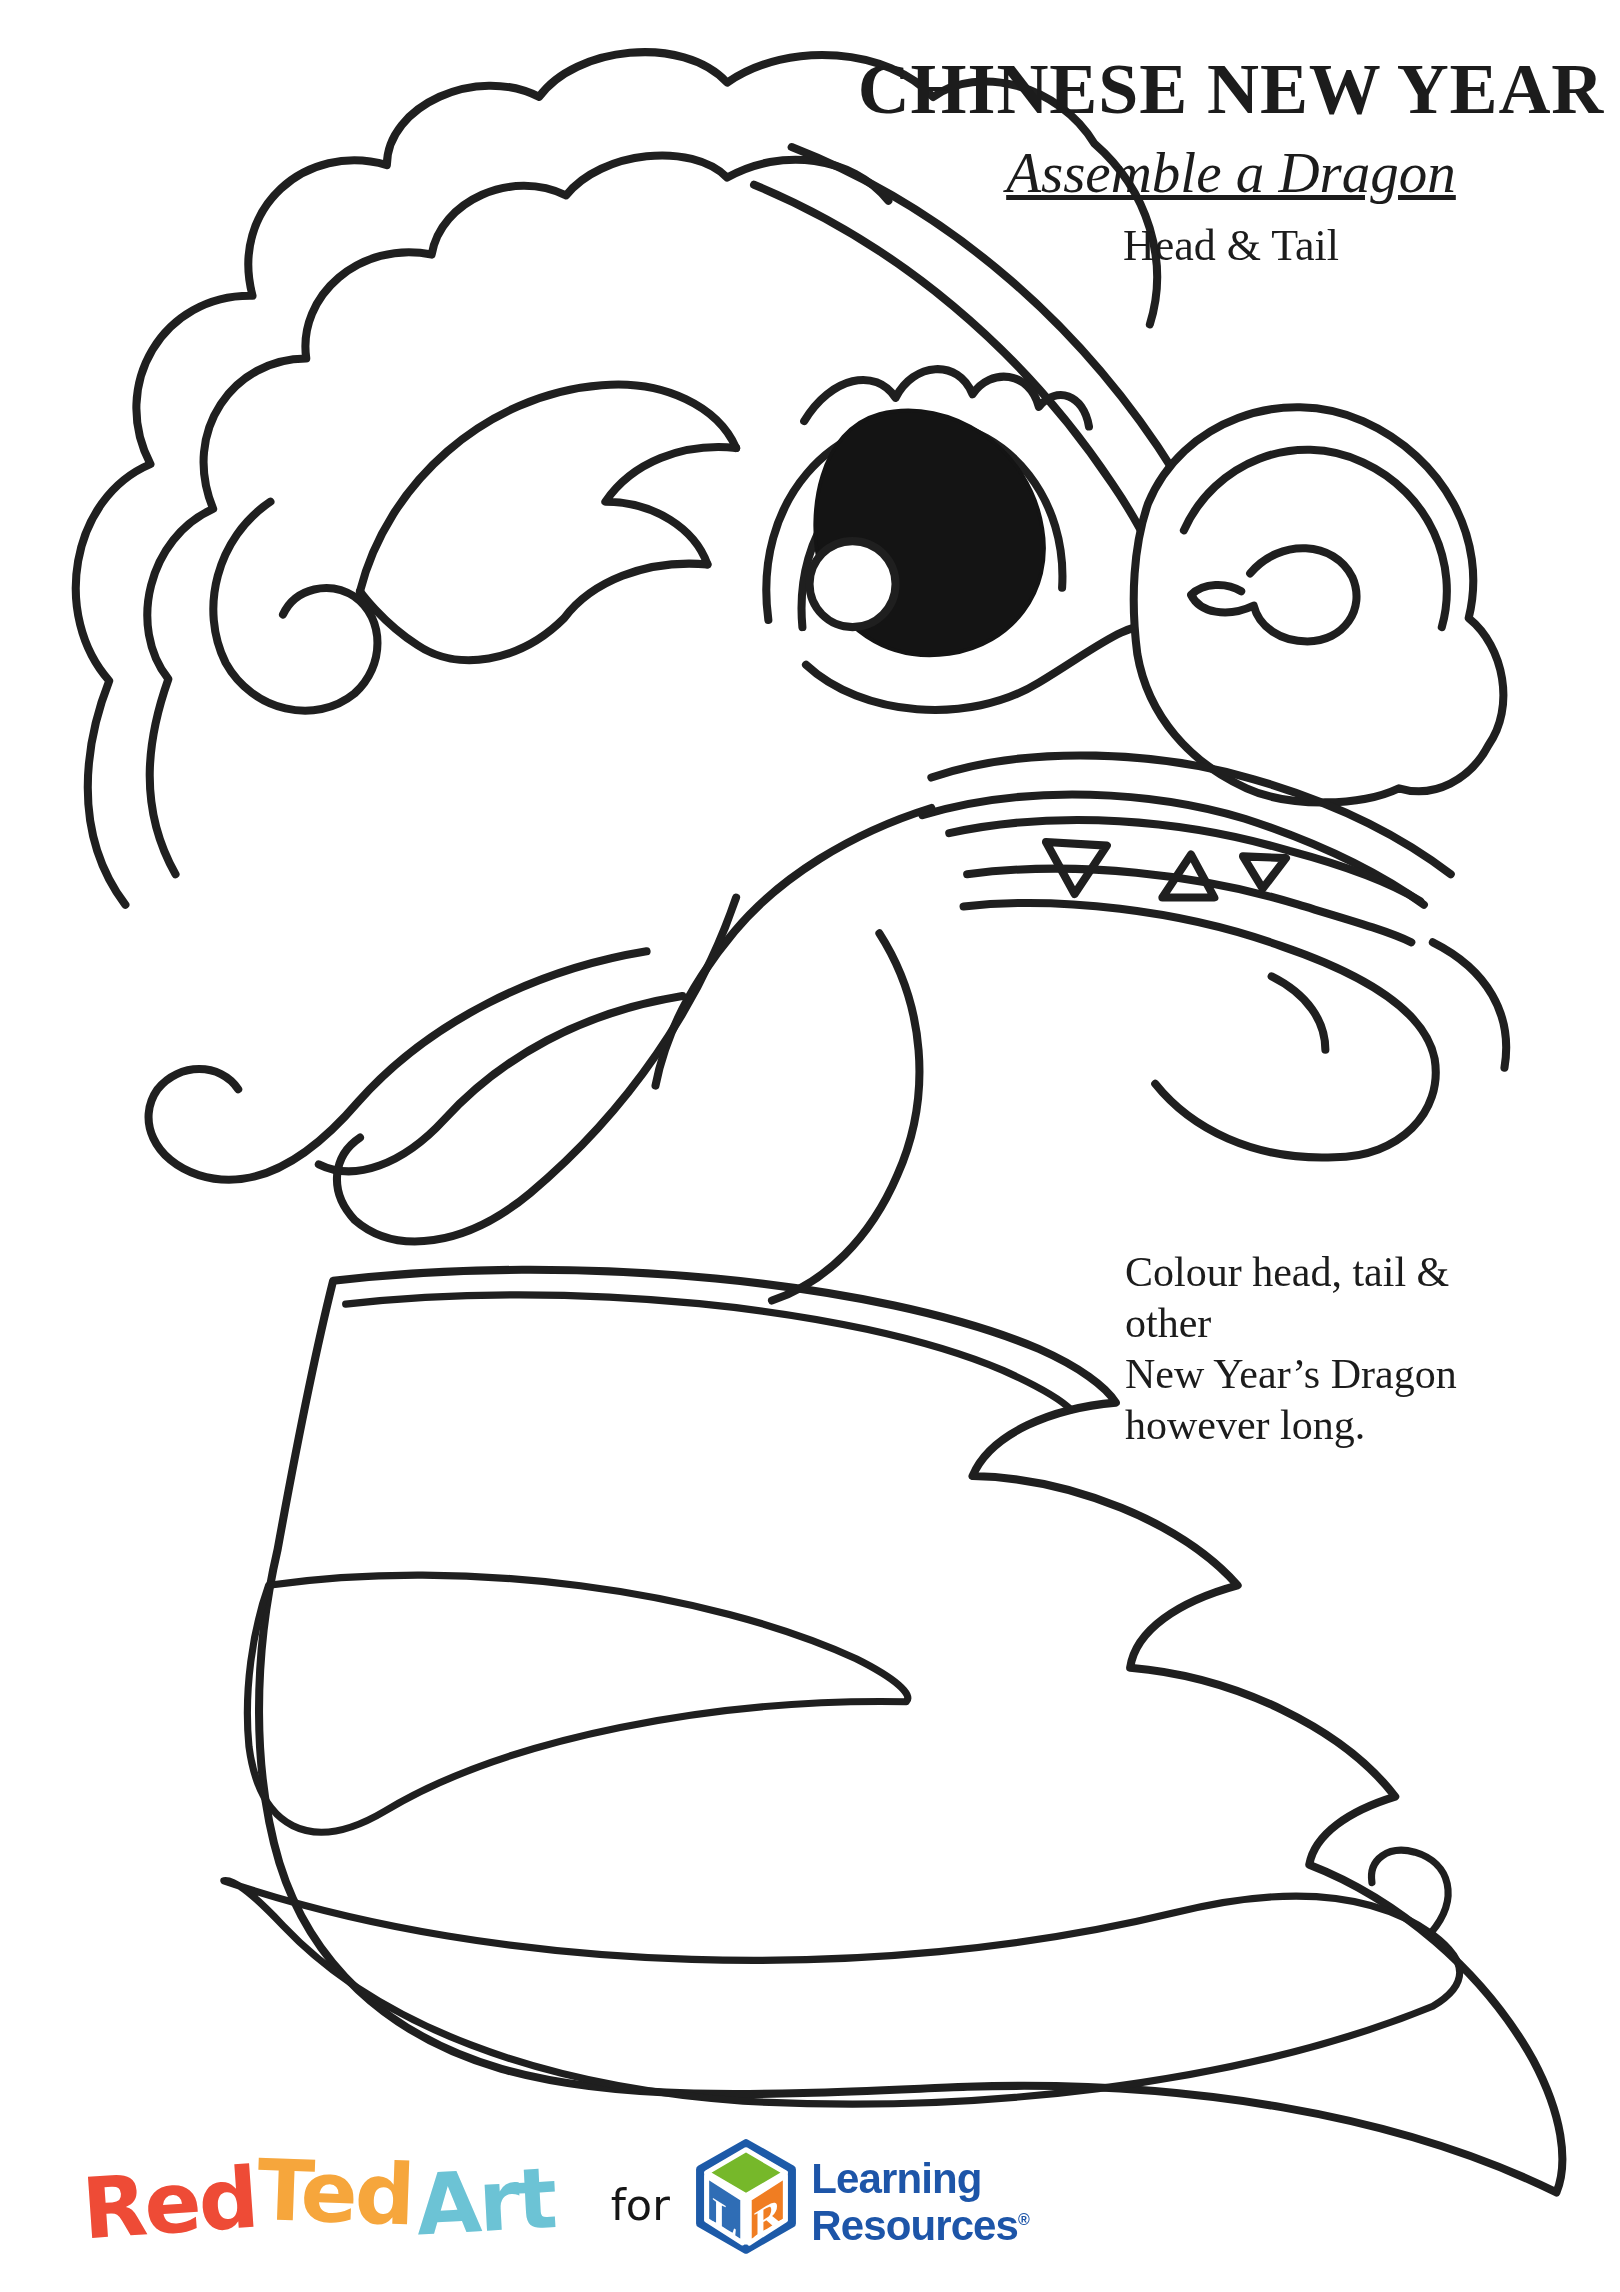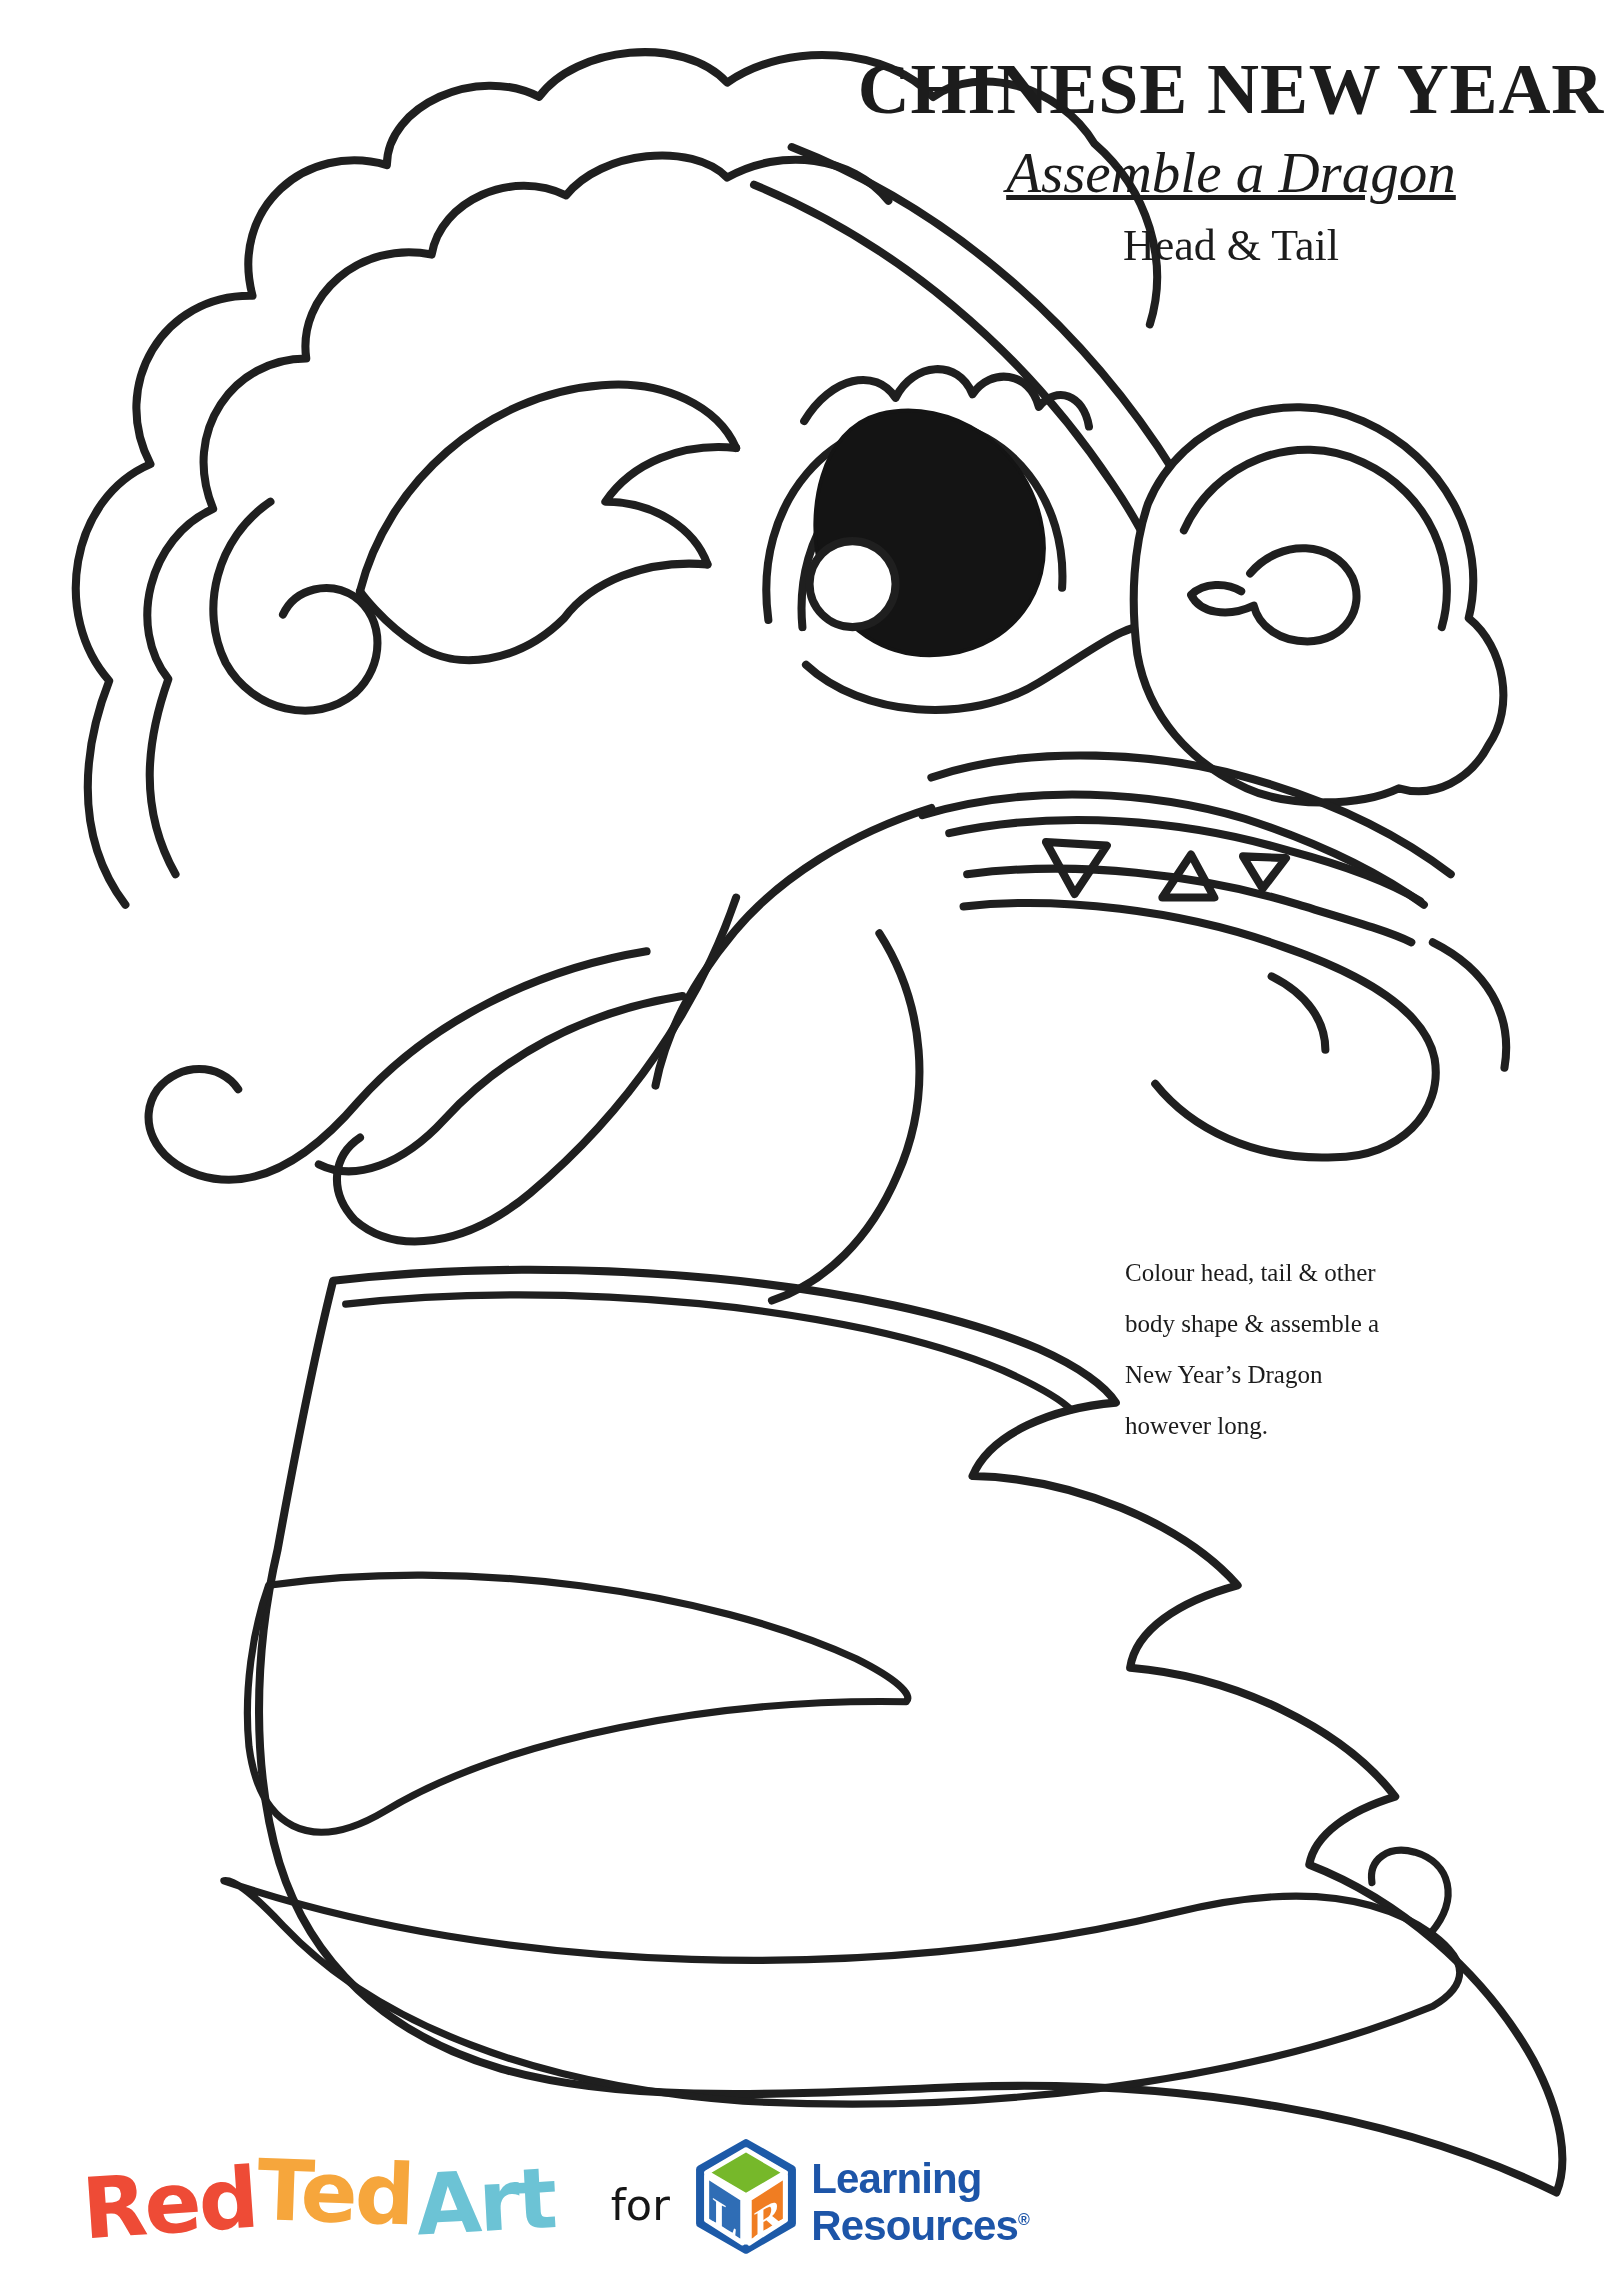--- a/index.html
+++ b/index.html
@@ -10,21 +10,21 @@
   .ink-thin{fill:none;stroke:#1f1f1f;stroke-width:8;stroke-linecap:round;stroke-linejoin:round;}
   .ink-white{fill:#ffffff;stroke:#1f1f1f;stroke-width:9;stroke-linecap:round;stroke-linejoin:round;}
   .ink-black{fill:#141414;stroke:#141414;stroke-width:4;stroke-linejoin:round;}
 
   .title-block{position:absolute;left:828px;top:43px;width:806px;text-align:center;}
   .title-main{font-size:72px;font-weight:bold;letter-spacing:0.9px;line-height:93px;white-space:nowrap;}
   .title-sub{font-size:57px;font-style:italic;line-height:73px;white-space:nowrap;text-decoration:underline;}
   .title-sub2{font-size:44px;line-height:73px;white-space:nowrap;}
 
   .instructions{position:absolute;left:1125px;top:1247px;width:394px;
-                font-size:25px;line-height:51px;text-align:left;}
+                font-size:42px;line-height:51px;text-align:left;}
 
   .footer{position:absolute;left:82px;top:2133px;height:134px;display:flex;align-items:center;}
   .rta{font-family:"DejaVu Sans", sans-serif;font-weight:bold;font-size:84px;letter-spacing:-2.7px;
        display:flex;align-items:baseline;}
   .rta span{display:inline-block;}
   .seg-red{color:#ee4b36;transform:rotate(-4deg) translateY(3.6px);}
   .seg-ted{color:#f6a63c;transform:rotate(2deg) translateY(-7.2px);margin-left:1.8px;}
   .seg-art{color:#6cc3d5;transform:rotate(-3deg) translateY(1.8px);margin-left:3.6px;}
   .for-label{font-family:"DejaVu Sans", sans-serif;font-size:43px;color:#161616;margin:0 23px 0 56px;
              transform:translateY(5.4px);}
@@ -127,21 +127,20 @@
   </svg>
 
   <div class="title-block">
     <div class="title-main">CHINESE NEW YEAR</div>
     <div class="title-sub">Assemble a Dragon</div>
     <div class="title-sub2">Head &amp; Tail</div>
   </div>
 
   <div class="instructions">
     <div>Colour head, tail &amp; other</div>
-    <div>body shape &amp; assemble a</div>
     <div>New Year’s Dragon</div>
     <div>however long.</div>
   </div>
 
   <div class="footer">
     <div class="rta">
       <span class="seg-red">Red</span>
       <span class="seg-ted">Ted</span>
       <span class="seg-art">Art</span>
     </div>

